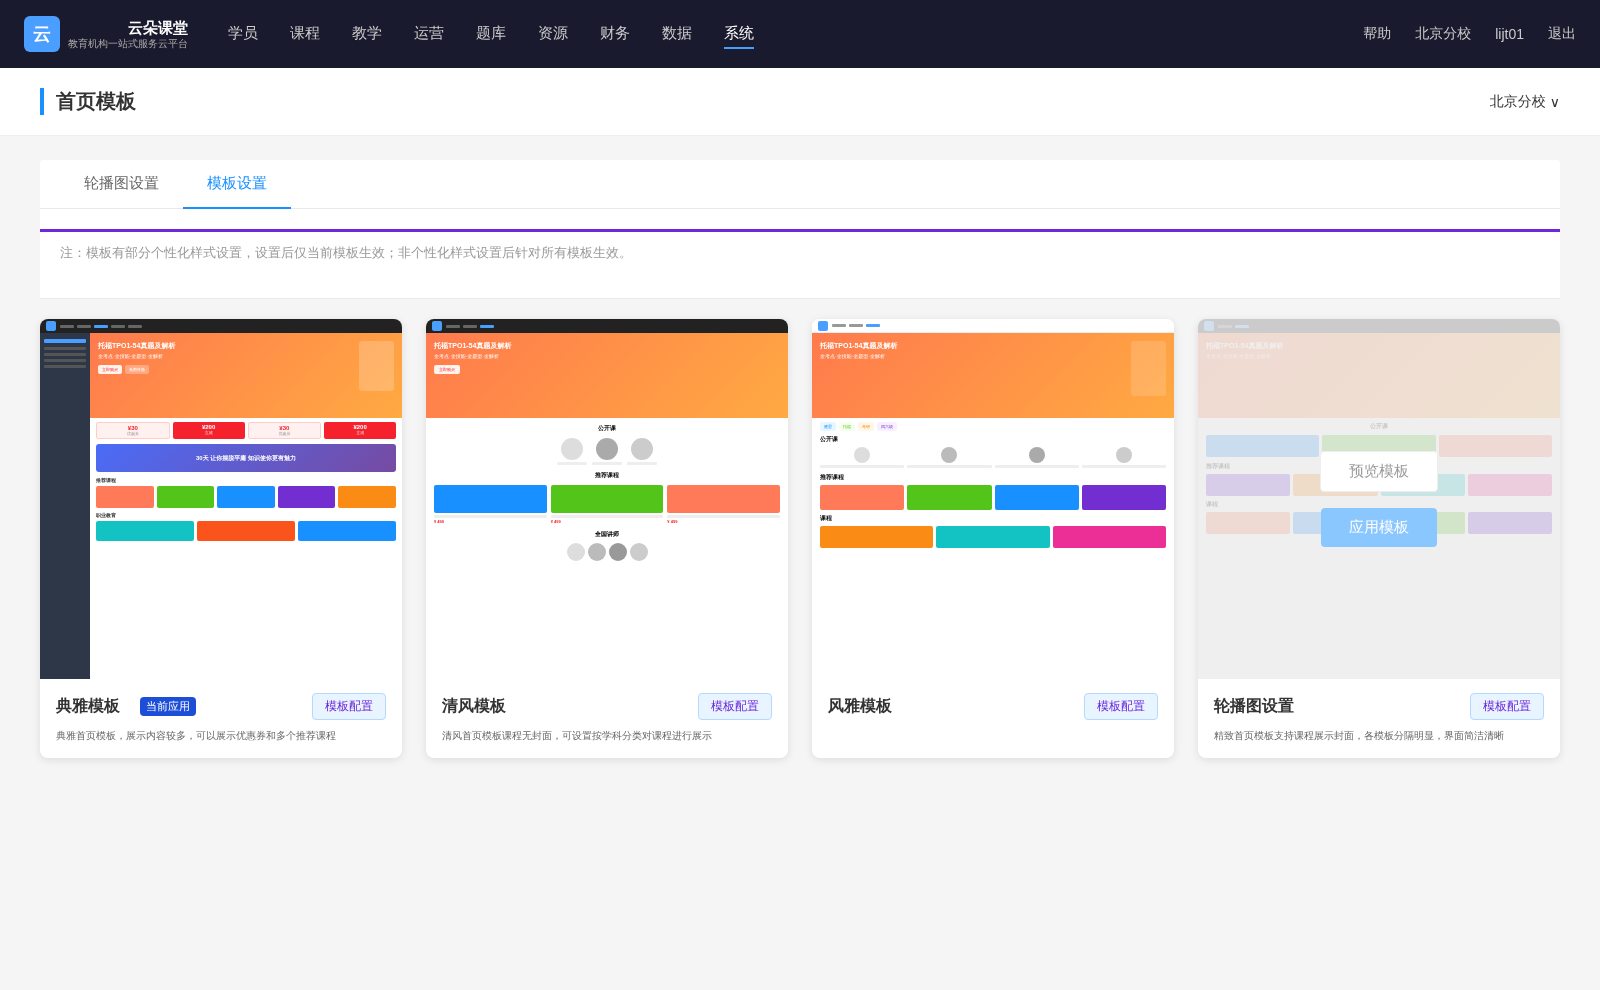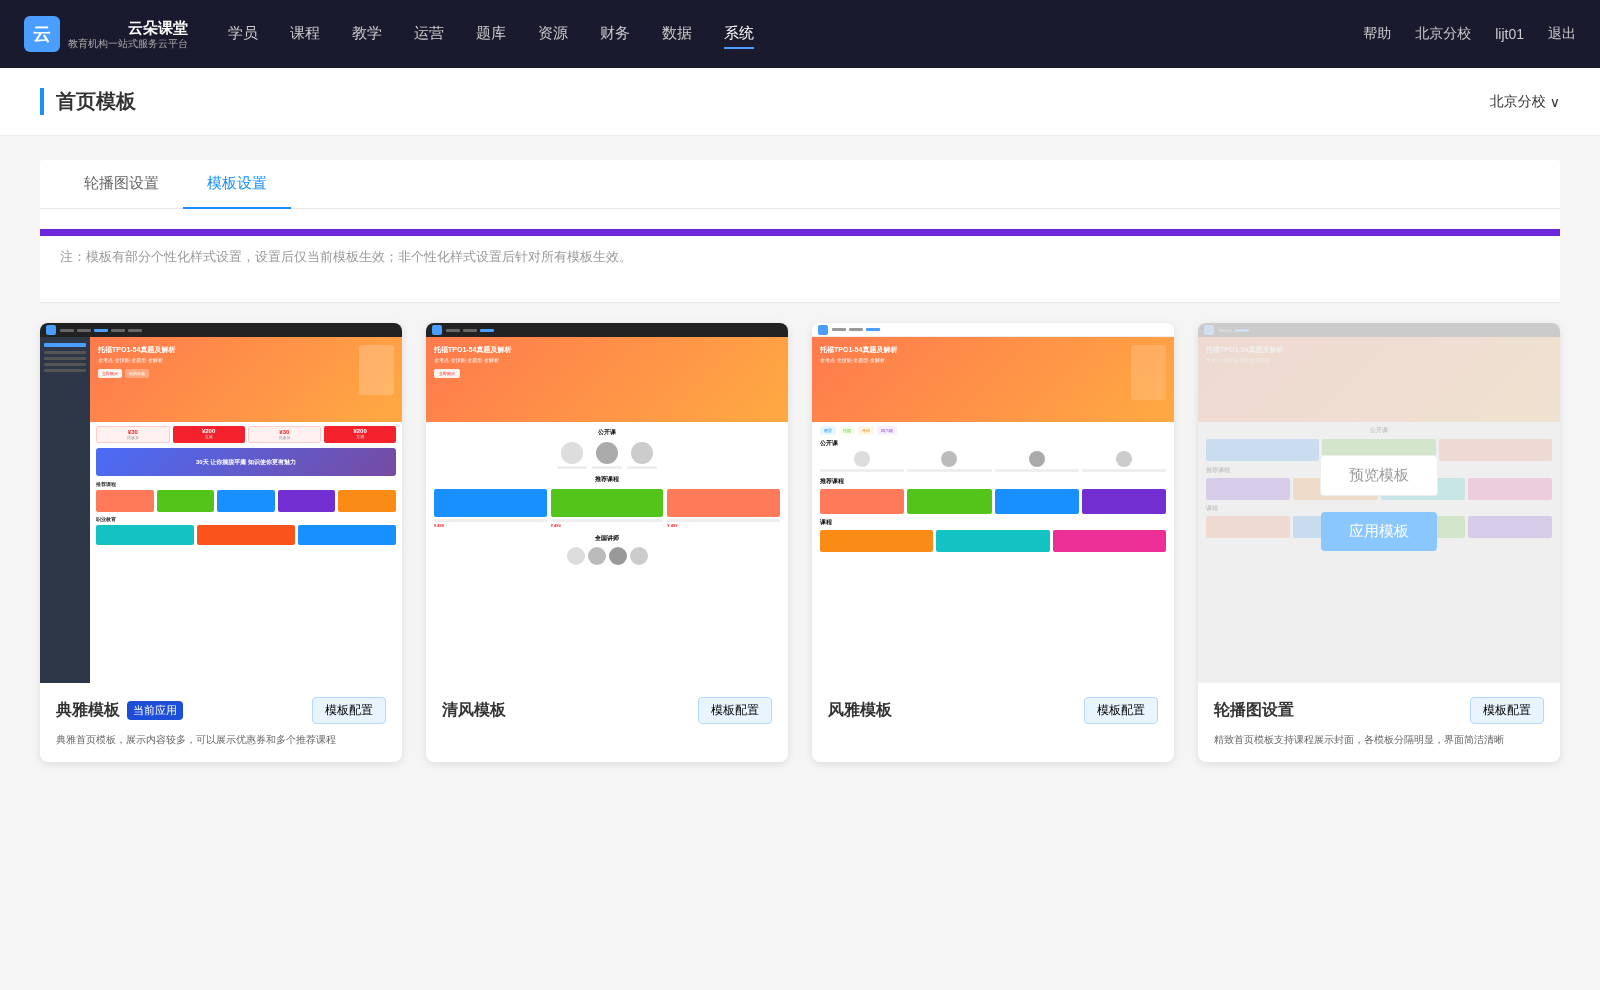--- a/index.html
+++ b/index.html
@@ -90,21 +90,21 @@
       font-weight: 500;
     }
 
     
     .note {
       font-size: 13px;
       color: #999;
       margin-bottom: 24px;
       background: white;
       padding: 12px 20px;
-      border-top: 7px solid #6d28d9;
+      border-top: 3px solid #6d28d9;
     }
 
     
     .template-grid {
       display: grid;
       grid-template-columns: repeat(4, 1fr);
       gap: 24px;
     }
     .template-card {
       background: white;
@@ -162,37 +162,37 @@
     }
     .template-name-row {
       display: flex;
       align-items: center;
       justify-content: space-between;
       margin-bottom: 8px;
     }
     .template-name-left {
       display: flex;
       align-items: center;
-      gap: 7px;
+      gap: 20px;
     }
     .template-name {
       font-size: 16px;
       font-weight: bold;
       color: #333;
     }
     .badge-current {
       background: #1d4ed8;
       color: white;
       font-size: 11px;
       padding: 2px 6px;
       border-radius: 4px;
     }
     .btn-config {
       background: #e8f4ff;
-      color: #000000;
+      color: #6d28d9;
       border: 1px solid #b3d9ff;
       padding: 4px 12px;
       border-radius: 4px;
       font-size: 12px;
       cursor: pointer;
     }
     .template-desc {
       font-size: 10px;
       color: #666;
       line-height: 1.6;
@@ -397,20 +397,21 @@
           </div>
         </div>
       </div>
       <div class="template-footer">
         <div class="template-name-row">
           <div class="template-name-left">
             <span class="template-name">清风模板</span>
           </div>
           <button class="btn-config">模板配置</button>
         </div>
+        <div class="template-desc">清风首页模板课程无封面，可设置按学科分类对课程进行展示</div>
       </div>
     </div>
 
     <div class="template-card">
       <div class="template-preview">
         <div style="width:100%;height:100%;background:white;overflow:hidden;position:relative;">
           <div style="height:14px;background:#fff;border-bottom:1px solid #eee;display:flex;align-items:center;padding:0 6px;gap:4px;">
             <div style="width:10px;height:10px;background:#4a9eff;border-radius:2px;"></div>
             <div style="display:flex;gap:3px;">
               <div style="width:14px;height:3px;background:#999;border-radius:1px;"></div>

